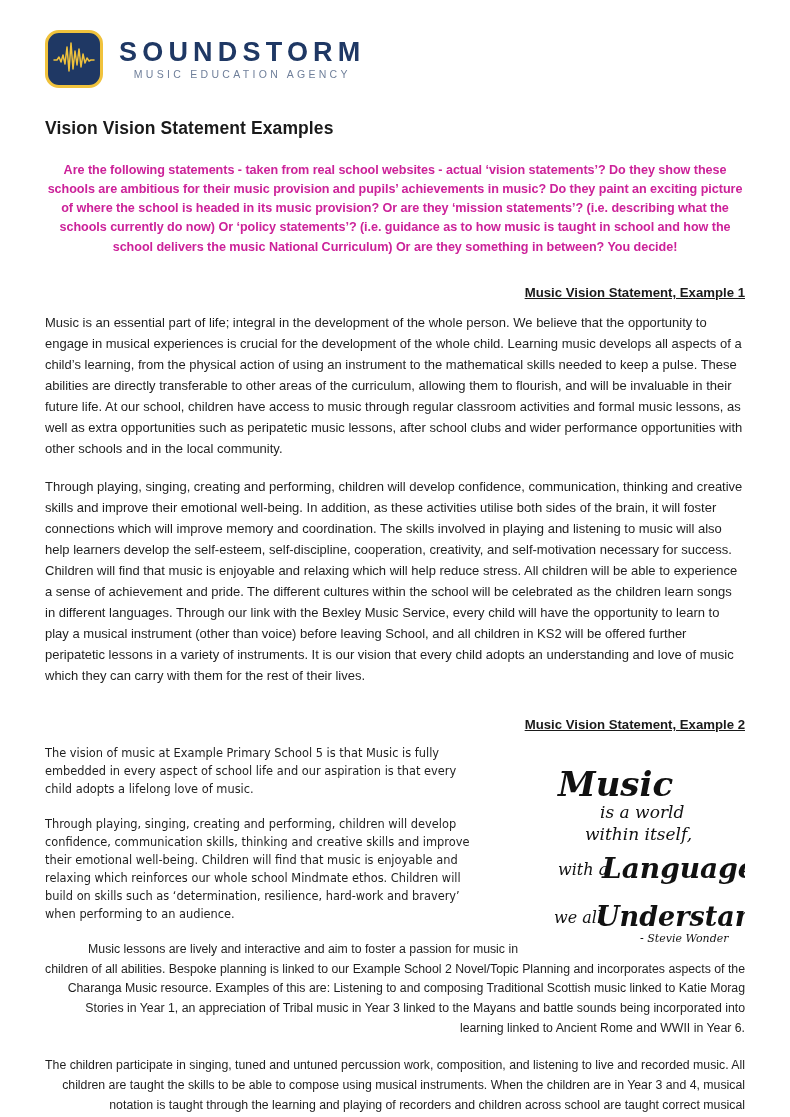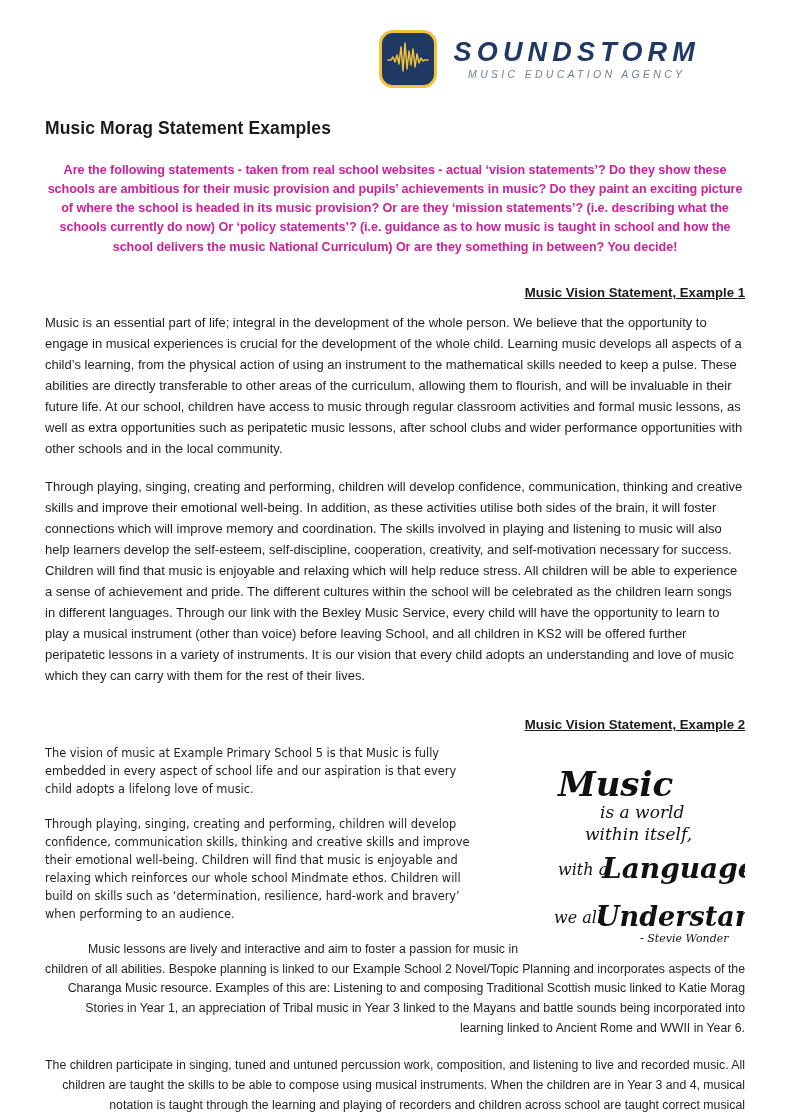--- a/index.html
+++ b/index.html
@@ -22,24 +22,22 @@
     height: 1117px;
     box-sizing: border-box;
     padding: 0 45px;
   }
 
   
   .header {
     height: 118px;
     display: flex;
     align-items: center;
-    justify-content: flex-end;
     padding-right: 45px;
     box-sizing: border-box;
-    font-style: italic;
   }
   .logo-lockup {
     display: flex;
     align-items: center;
     gap: 16px;
   }
   .logo-mark {
     width: 58px;
     height: 58px;
     border-radius: 14px;
@@ -154,21 +152,21 @@
           <polyline points="2,23 5,23 7,20 9,25 11,18 13,27 15,10 17,34 19,6 21,32 23,14 25,28 27,12 29,30 31,17 33,26 35,21 37,24 39,23 42,23" fill="none" stroke="#f0c23c" stroke-width="1.5" stroke-linejoin="round" stroke-linecap="round"></polyline>
         </svg>
       </div>
       <div class="logo-words">
         <div class="logo-name">SOUNDSTORM</div>
         <div class="logo-tagline">MUSIC EDUCATION AGENCY</div>
       </div>
     </div>
   </div>
 
-  <h1 class="doc-title">Music Morag Statement Examples</h1>
+  <h1 class="doc-title">Vision Vision Statement Examples</h1>
 
   <p class="intro">Are the following statements - taken from real school websites - actual ‘vision statements’?  Do they show these schools are ambitious for their music provision and pupils’ achievements in music?  Do they paint an exciting picture of where the school is headed in its music provision?  Or are they ‘mission statements’? (i.e. describing what the schools currently do now)  Or ‘policy statements’?  (i.e. guidance as to how music is taught in school and how the school delivers the music National Curriculum) Or are they something in between?  You decide!</p>
 
   <div>
     <h2 class="section-heading">Music Vision Statement, Example 1</h2>
     <p class="body-text">Music is an essential part of life; integral in the development of the whole person. We believe that the opportunity to engage in musical experiences is crucial for the development of the whole child. Learning music develops all aspects of a child’s learning, from the physical action of using an instrument to the mathematical skills needed to keep a pulse. These abilities are directly transferable to other areas of the curriculum, allowing them to flourish, and will be invaluable in their future life. At our school, children have access to music through regular classroom activities and formal music lessons, as well as extra opportunities such as peripatetic music lessons, after school clubs and wider performance opportunities with other schools and in the local community.</p>
     <p class="body-text">Through playing, singing, creating and performing, children will develop confidence, communication, thinking and creative skills and improve their emotional well-being. In addition, as these activities utilise both sides of the brain, it will foster connections which will improve memory and coordination. The skills involved in playing and listening to music will also help learners develop the self-esteem, self-discipline, cooperation, creativity, and self-motivation necessary for success. Children will find that music is enjoyable and relaxing which will help reduce stress. All children will be able to experience a sense of achievement and pride. The different cultures within the school will be celebrated as the children learn songs in different languages. Through our link with the Bexley Music Service, every child will have the opportunity to learn to play a musical instrument (other than voice) before leaving School, and all children in KS2 will be offered further peripatetic lessons in a variety of instruments. It is our vision that every child adopts an understanding and love of music which they can carry with them for the rest of their lives.</p>
   </div>
 
   <div class="ex2 clearfix">

